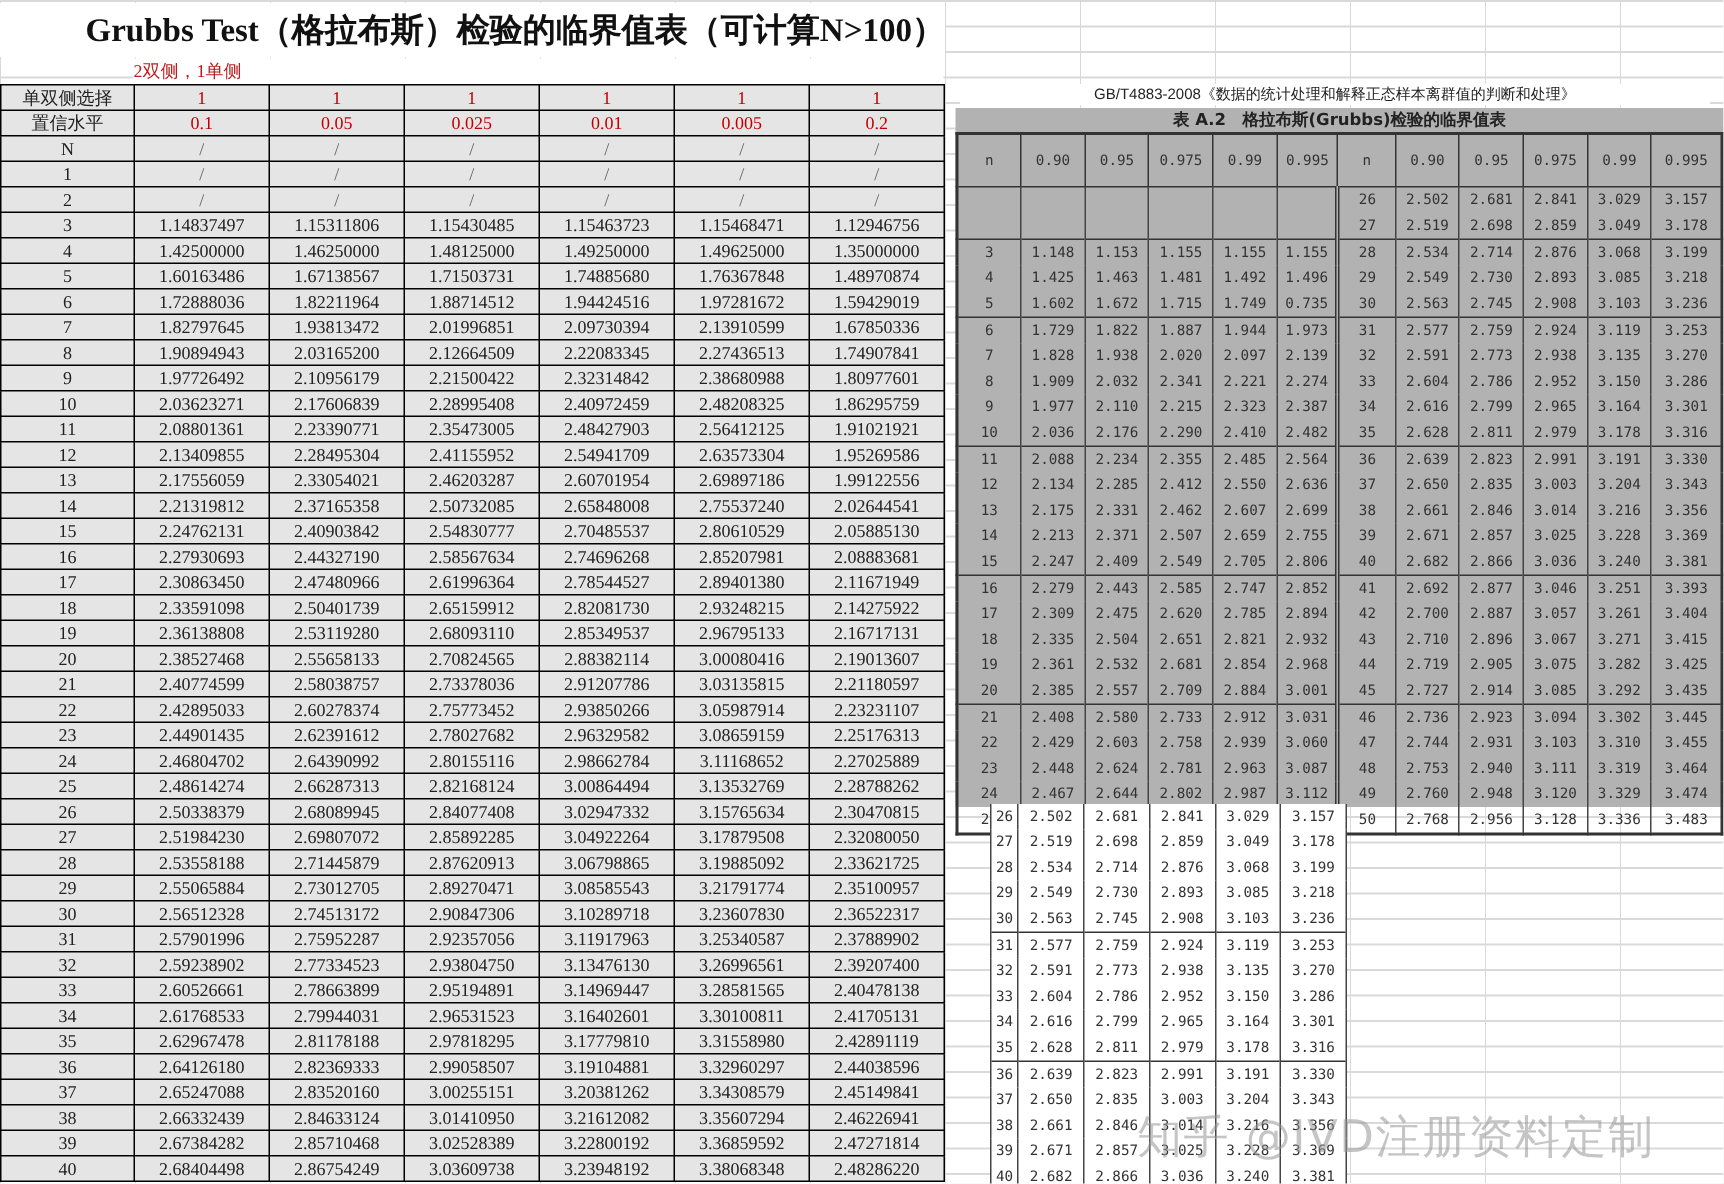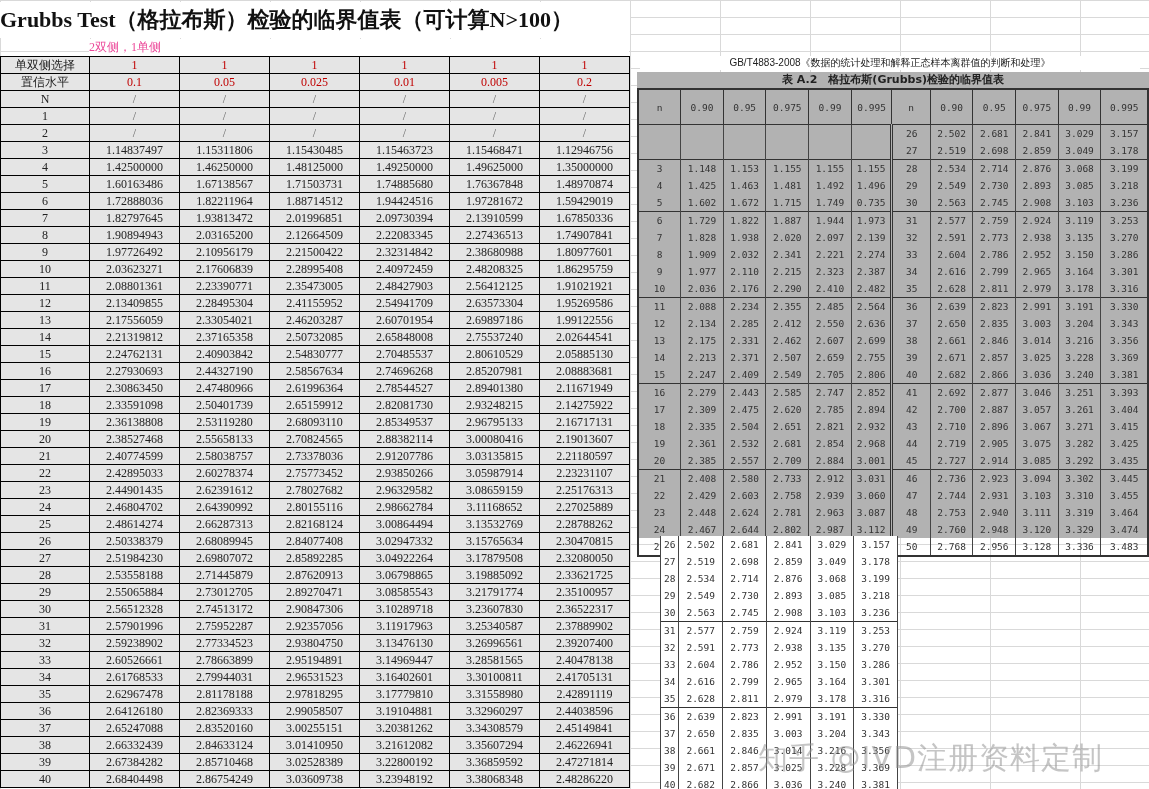--- a/index.html
+++ b/index.html
@@ -1,22 +1,22 @@
 <!DOCTYPE html>
 <html><head>
 <meta charset="utf-8">
 <style>
   html, body { margin:0; padding:0; background:#fff; }
   body { width:1149px; height:789px; position:relative; overflow:hidden; font-family:"Liberation Serif", serif; }
   .grid-bg { position:absolute; left:0; top:0; width:1149px; height:789px;
     background-image: linear-gradient(#d9d9d9 1px, transparent 1px), linear-gradient(90deg, #d9d9d9 1px, transparent 1px);
     background-size: 100px 17px, 90px 17px; }
-  .title { position:absolute; left:0; top:2px; width:630px; height:36px; background:#fff; text-align:left;
+  .title { position:absolute; left:0; top:2px; width:630px; height:36px; background:#fff; text-align:right;
     font-weight:bold; font-size:22px; line-height:36px; color:#111; font-family:"Liberation Serif","DejaVu Serif",serif; }
-  .note { position:absolute; left:89px; top:39px; font-size:12px; color:#ec4899; background:#fff; width:540px; height:17px; line-height:17px; }
+  .note { position:absolute; left:89px; top:39px; font-size:12px; color:#b91c1c; background:#fff; width:540px; height:17px; line-height:17px; }
   table.main { position:absolute; left:0; top:56px; border-collapse:collapse; background:#e5e5e5; }
   table.main td { border:1px solid #000; height:16px; padding:0; font-size:12px; line-height:16px; text-align:center; color:#222; }
   table.main td.lab { width:88px; }
   table.main td.val { width:89px; }
   table.main tr.red td.val { color:#c00000; }
   table.main td.slash { color:#666; }
   .ref-title { position:absolute; left:640px; top:56px; width:500px; text-align:center; font-family:"Liberation Sans",sans-serif; font-size:10px; color:#222; background:#fff; }
   .scan { position:absolute; left:637px; top:72px; width:512px; height:466px; background:#eab308; filter:grayscale(1); }
   .scan-cap { text-align:center; font-size:11px; font-weight:bold; font-family:"DejaVu Sans",sans-serif; color:#222; height:16px; line-height:16px; }
   table.ref { border-collapse:collapse; font-family:"DejaVu Sans Mono",monospace; font-size:9.5px; color:#333; }

